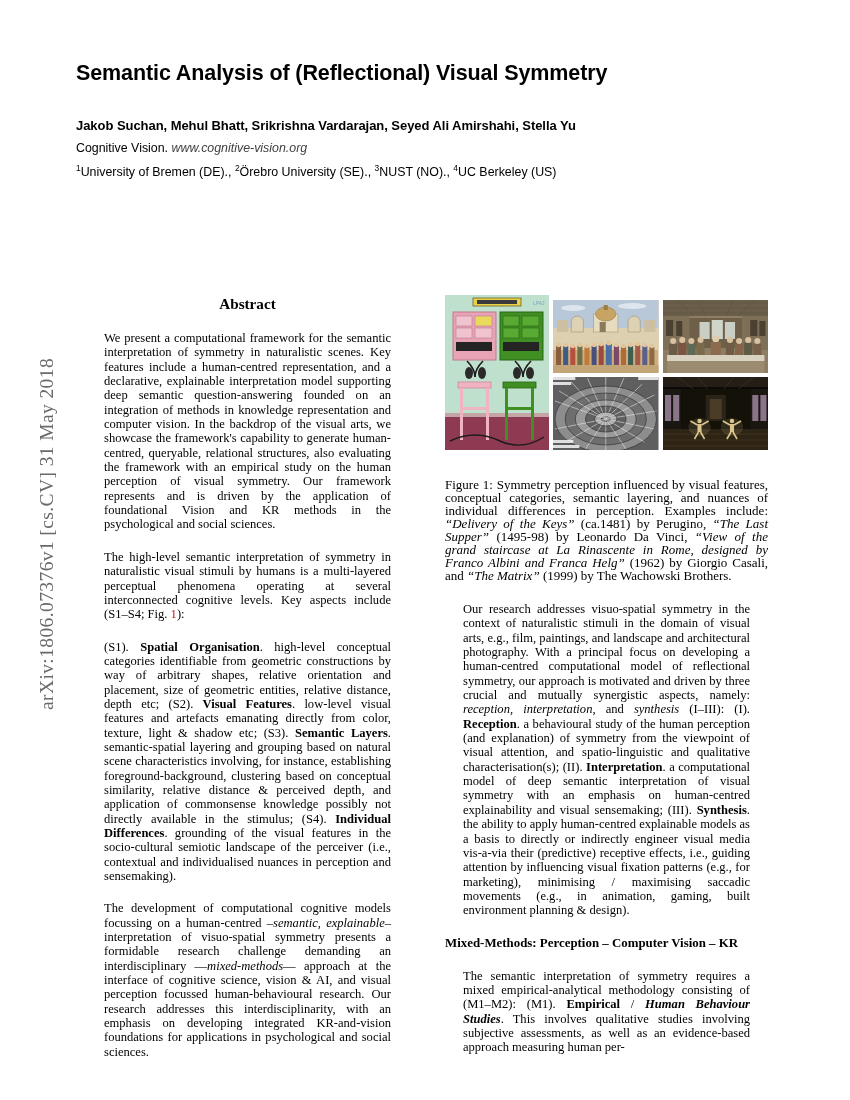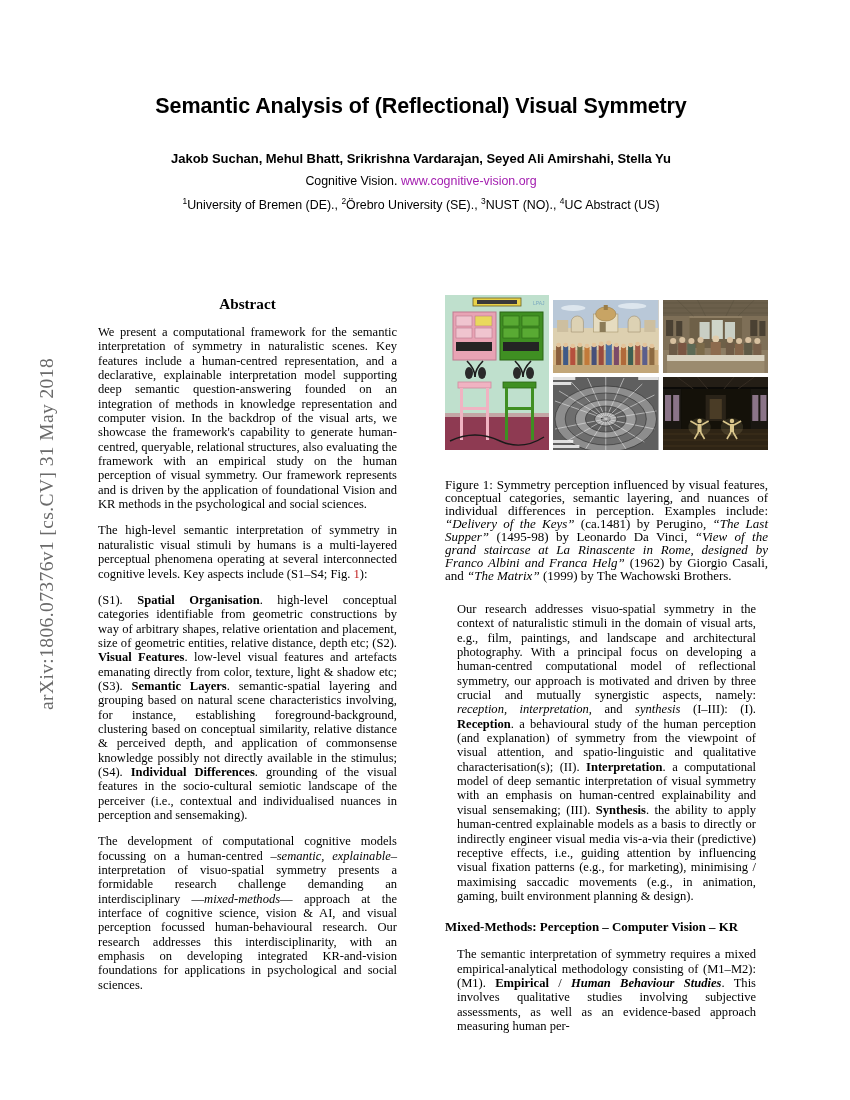--- a/index.html
+++ b/index.html
@@ -43,22 +43,21 @@
   .page {
     position: absolute;
     left: 76px;
     top: 0;
     width: 690px;
     height: 1100px;
   }
 
   
   .titleblock {
-    padding-top: 94px;
-    text-align: center;
+    padding-top: 61px;
   }
   .paper-title {
     font-family: "Liberation Sans", sans-serif;
     font-weight: bold;
     font-size: 21.5px;
     line-height: 1.2;
     letter-spacing: -0.1px;
     margin: 0;
   }
   .paper-subtitle {
@@ -73,22 +72,23 @@
     font-size: 13px;
     margin: 31px 0 0 0;
     letter-spacing: -0.05px;
   }
   .affil-line {
     font-family: "Liberation Sans", sans-serif;
     font-size: 12.4px;
     margin: 8px 0 0 0;
   }
   .affil-line a, .link {
-    color: #a21caf;
+    color: #404040;
     text-decoration: none;
+    font-style: italic;
   }
   .affiliations {
     font-family: "Liberation Sans", sans-serif;
     font-size: 12.4px;
     margin: 10px 0 0 0;
   }
   sup {
     font-size: 8.4px;
     vertical-align: super;
     line-height: 0;
@@ -112,21 +112,21 @@
 
   .abstract-head {
     text-align: center;
     font-family: "Liberation Serif", serif;
     font-weight: bold;
     font-size: 15.2px;
     margin: 0 0 9px 0;
   }
 
   p.body {
-    margin: 12px;
+    margin: 18px;
     font-family: "Liberation Serif", serif;
     font-size: 12.55px;
     line-height: 14.35px;
     text-align: justify;
     text-justify: inter-word;
     hyphens: manual;
   }
   p.body + p.body { margin-top: 11px; }
 
   .sec-num-head {
@@ -209,21 +209,21 @@
     <h1 class="paper-title">Semantic Analysis of (Reflectional) Visual Symmetry</h1>
     <div class="authors">Jakob Suchan, Mehul Bhatt, Srikrishna Vardarajan, Seyed Ali Amirshahi, Stella Yu</div>
     <div class="affil-line">
       <span>Cognitive Vision.</span>
       <a class="link" href="#">www.cognitive-vision.org</a>
     </div>
     <div class="affiliations">
       <sup>1</sup><span>University of Bremen (DE).,</span>
       <sup>2</sup><span>Örebro University (SE).,</span>
       <sup>3</sup><span>NUST (NO).,</span>
-      <sup>4</sup><span>UC Abstract (US)</span>
+      <sup>4</sup><span>UC Berkeley (US)</span>
     </div>
   </div>
 
   <div class="columns">
 
     <div class="col col-left">
 
       <div class="abstract-head">Abstract</div>
       <p class="body">We present a computational framework for the semantic interpretation of symmetry in naturalistic scenes. Key features include a human-centred representation, and a declarative, explainable interpretation model supporting deep semantic question-answering founded on an integration of methods in knowledge representation and computer vision. In the backdrop of the visual arts, we showcase the framework's capability to generate human-centred, queryable, relational structures, also evaluating the framework with an empirical study on the human perception of visual symmetry. Our framework represents and is driven by the application of foundational Vision and KR methods in the psychological and social sciences.</p>
 

